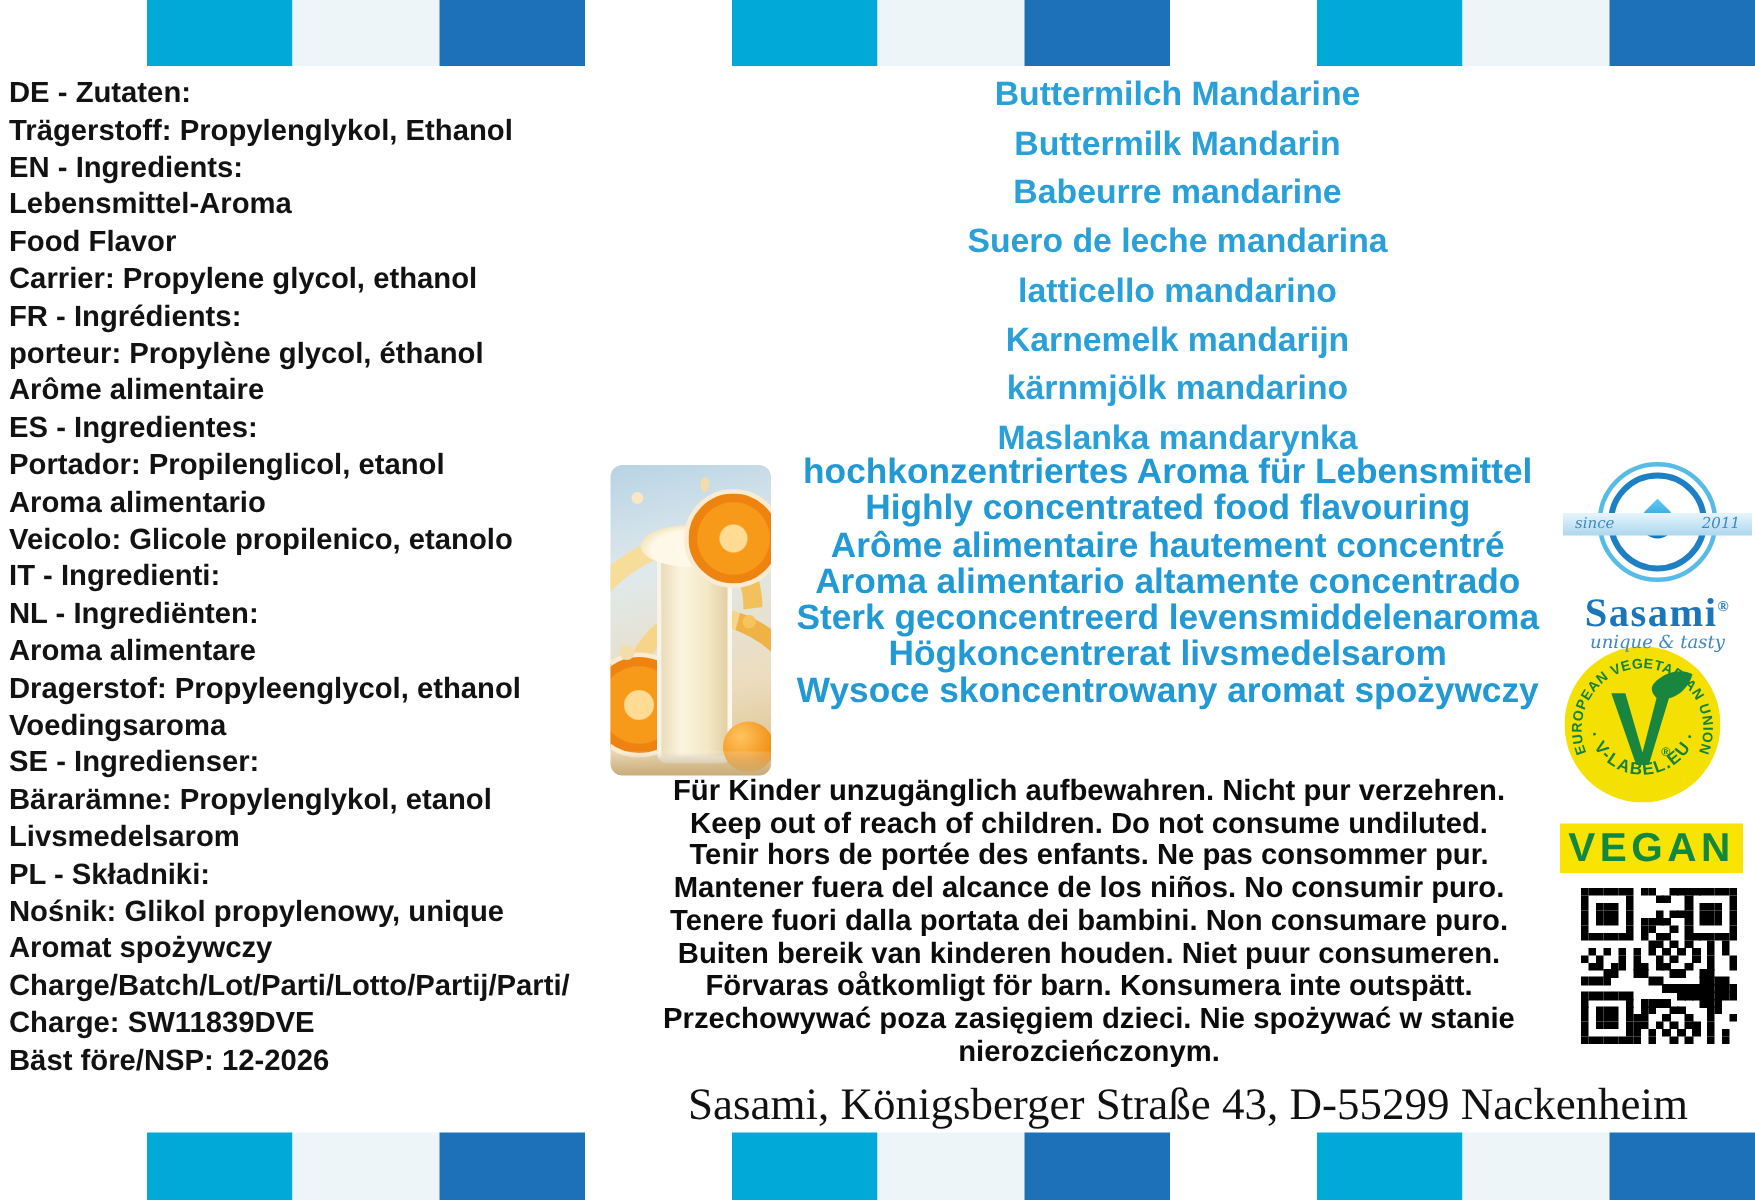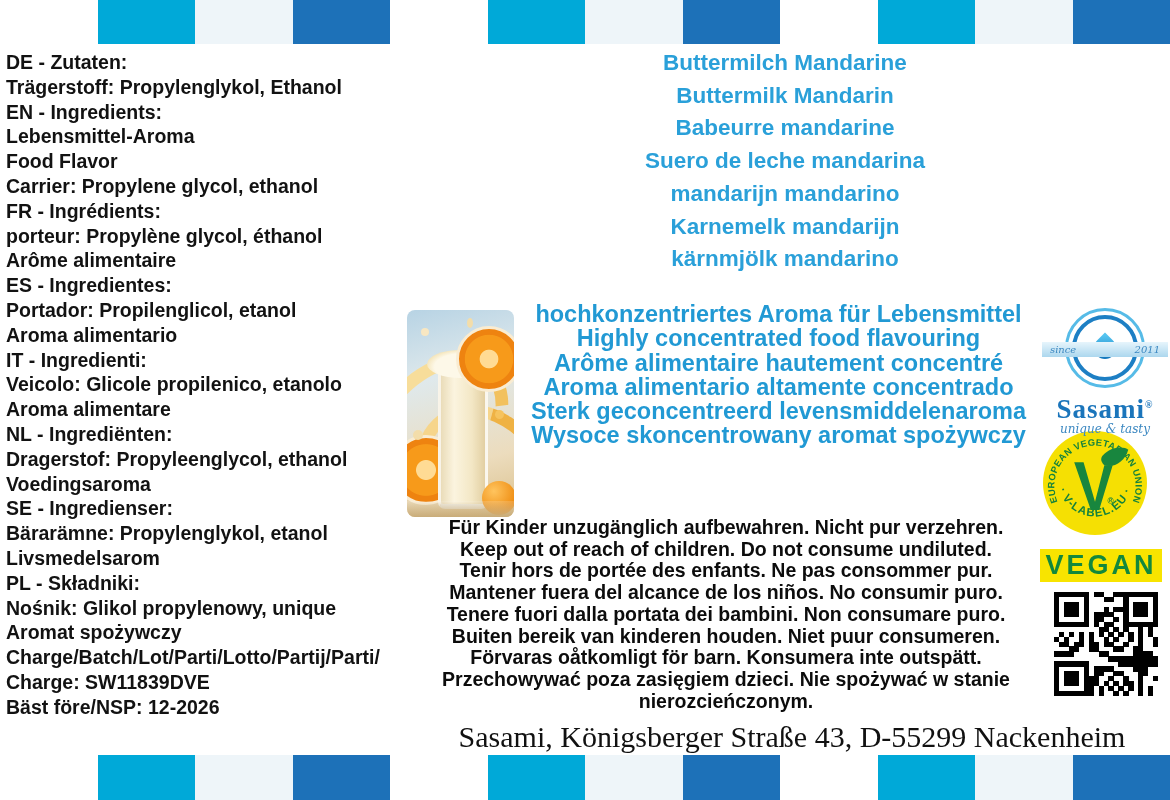--- a/index.html
+++ b/index.html
@@ -181,45 +181,46 @@
       <div class="ing-line">EN - Ingredients:</div>
       <div class="ing-line">Lebensmittel-Aroma</div>
       <div class="ing-line">Food Flavor</div>
       <div class="ing-line">Carrier: Propylene glycol, ethanol</div>
       <div class="ing-line">FR - Ingrédients:</div>
       <div class="ing-line">porteur: Propylène glycol, éthanol</div>
       <div class="ing-line">Arôme alimentaire</div>
       <div class="ing-line">ES - Ingredientes:</div>
       <div class="ing-line">Portador: Propilenglicol, etanol</div>
       <div class="ing-line">Aroma alimentario</div>
+      <div class="ing-line">Veicolo: Glicole propilenico, etanolo</div>
       <div class="ing-line">IT - Ingredienti:</div>
-      <div class="ing-line">Veicolo: Glicole propilenico, etanolo</div>
+      <div class="ing-line">NL - Ingrediënten:</div>
       <div class="ing-line">Aroma alimentare</div>
-      <div class="ing-line">NL - Ingrediënten:</div>
       <div class="ing-line">Dragerstof: Propyleenglycol, ethanol</div>
       <div class="ing-line">Voedingsaroma</div>
       <div class="ing-line">SE - Ingredienser:</div>
       <div class="ing-line">Bärarämne: Propylenglykol, etanol</div>
       <div class="ing-line">Livsmedelsarom</div>
       <div class="ing-line">PL - Składniki:</div>
       <div class="ing-line">Nośnik: Glikol propylenowy, unique</div>
       <div class="ing-line">Aromat spożywczy</div>
       <div class="ing-line">Charge/Batch/Lot/Parti/Lotto/Partij/Parti/</div>
       <div class="ing-line">Charge: SW11839DVE</div>
       <div class="ing-line">Bäst före/NSP: 12-2026</div>
     </div>
 
   <div class="product-names">
       <div class="name-line">Buttermilch Mandarine</div>
       <div class="name-line">Buttermilk Mandarin</div>
       <div class="name-line">Babeurre mandarine</div>
       <div class="name-line">Suero de leche mandarina</div>
-      <div class="name-line">mandarijn mandarino</div>
+      <div class="name-line">latticello mandarino</div>
       <div class="name-line">Karnemelk mandarijn</div>
       <div class="name-line">kärnmjölk mandarino</div>
+      <div class="name-line">Maslanka mandarynka</div>
     </div>
 
   <div class="product-img">
     <div class="splash-arc"></div>
     <div class="splash-arc2"></div>
     <div class="orange o2"></div>
     <div class="glass"></div>
     <div class="milk-crown"></div>
     <div class="orange o1"></div>
     <div class="orange o3"></div>
@@ -229,20 +230,21 @@
     <div class="droplet d4"></div>
     <div class="surface"></div>
   </div>
 
   <div class="concentrate">
       <div class="conc-line">hochkonzentriertes Aroma für Lebensmittel</div>
       <div class="conc-line">Highly concentrated food flavouring</div>
       <div class="conc-line">Arôme alimentaire hautement concentré</div>
       <div class="conc-line">Aroma alimentario altamente concentrado</div>
       <div class="conc-line">Sterk geconcentreerd levensmiddelenaroma</div>
+      <div class="conc-line">Högkoncentrerat livsmedelsarom</div>
       <div class="conc-line">Wysoce skoncentrowany aromat spożywczy</div>
     </div>
 
   <div class="sasami-logo">
     <div class="rings-wrap">
       <div class="rings">
         <div class="rings-inner">
           <div class="drop"></div>
         </div>
       </div>

